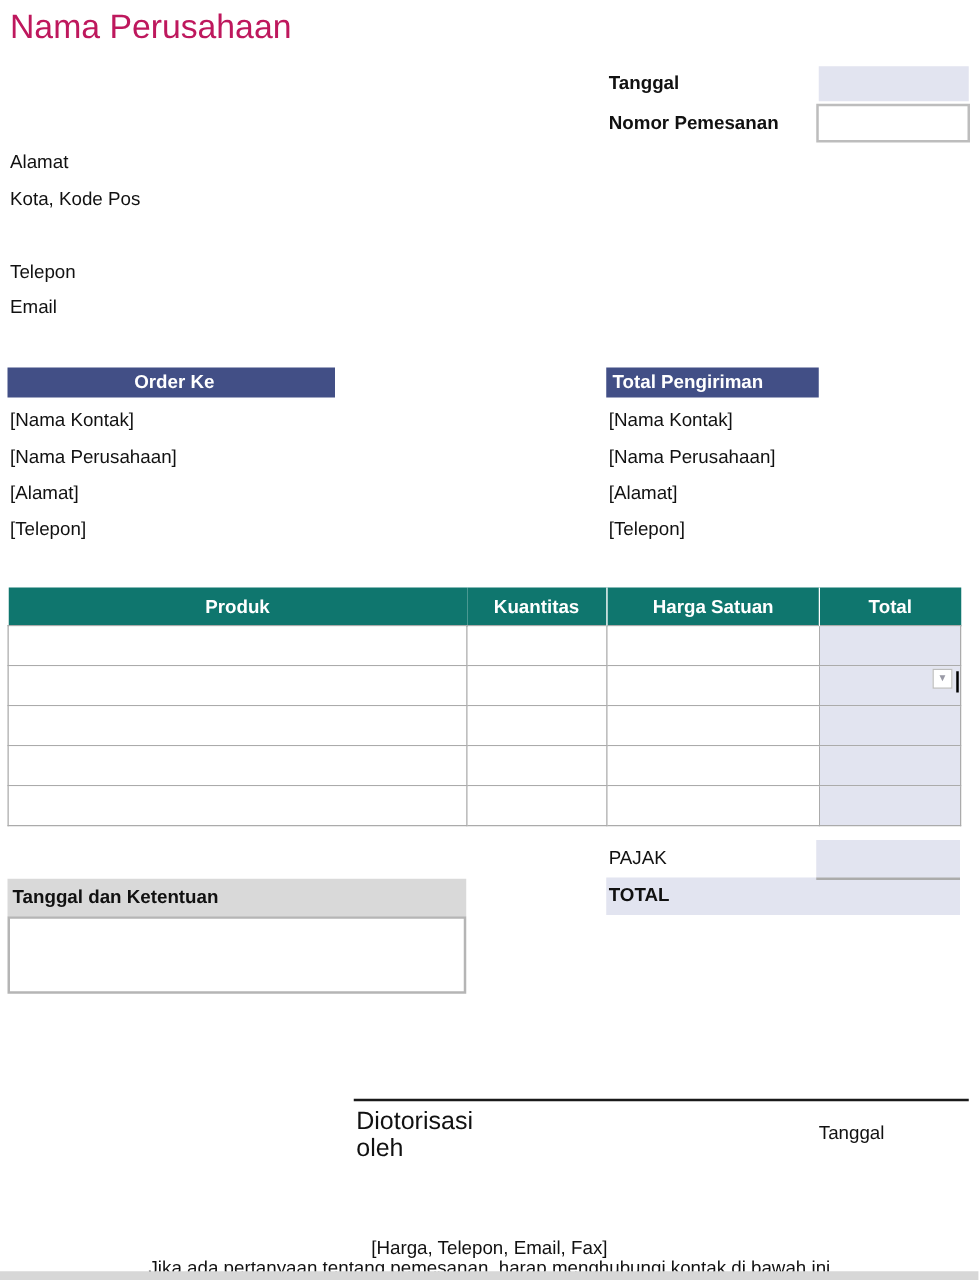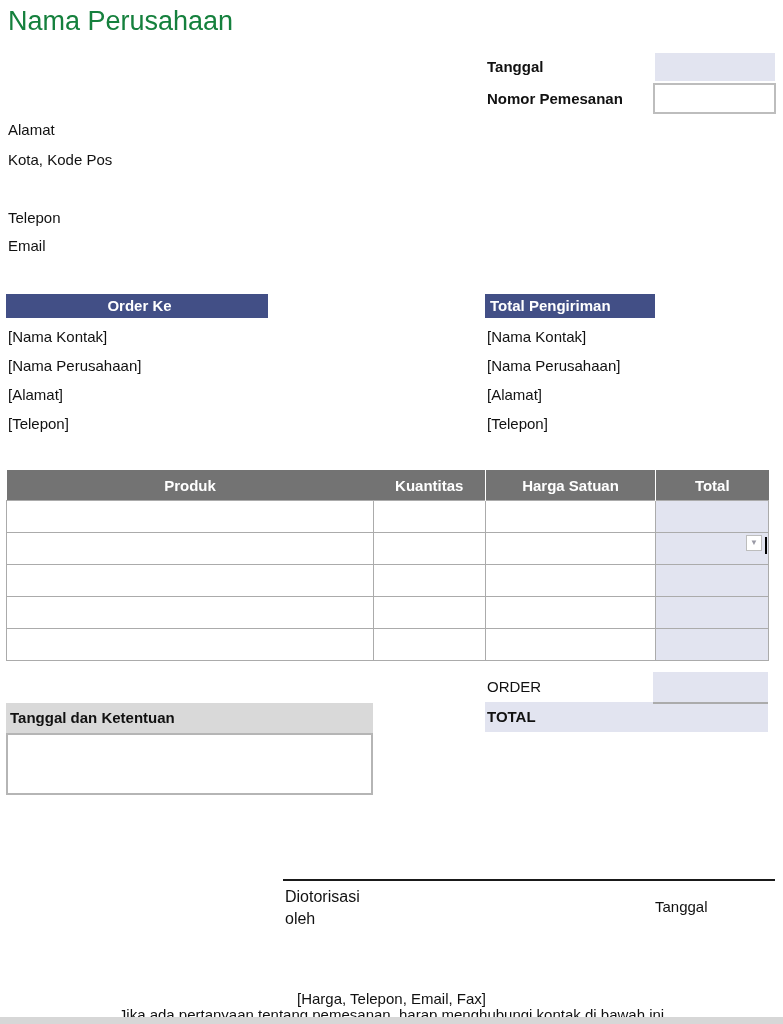--- a/index.html
+++ b/index.html
@@ -3,21 +3,21 @@
 <meta charset="utf-8">
 <style>
   html,body{margin:0;padding:0;background:#fff;}
   #page{
     position:relative;width:783px;height:1024px;background:#ffffff;
     font-family:"Liberation Sans","DejaVu Sans",sans-serif;color:#111;
     overflow:hidden;
   }
   .abs{position:absolute;}
   
-  #company-name{left:8px;top:6px;font-size:27px;color:#15803d;}
+  #company-name{left:8px;top:6px;font-size:27px;color:#be185d;}
   #po-title{right:7px;top:4px;font-size:29px;font-weight:bold;color:#3C53A0;letter-spacing:.5px;}
   .hdr-label{left:487px;font-size:15px;font-weight:bold;}
   #tanggal-label{top:53px;height:28px;line-height:28px;}
   #nomor-label{top:84px;height:30px;line-height:30px;}
   #tanggal-box{left:655px;top:53px;width:120px;height:28px;background:#E2E4F0;}
   #nomor-box{left:653px;top:83px;width:123px;height:31px;background:#fff;
     border:2px solid #BDBDBD;box-sizing:border-box;}
   
   .info-line{left:8px;font-size:15px;height:20px;line-height:20px;}
   
@@ -25,21 +25,21 @@
     height:24px;line-height:24px;padding-left:5px;box-sizing:border-box;}
   #order-ke-bar{left:6px;top:294px;width:262px;text-align:center;}
   #pengiriman-bar{left:485px;top:294px;width:170px;}
   .field-list{top:322px;font-size:15px;}
   .field-list div{height:29px;line-height:29px;}
   #order-ke-fields{left:8px;width:260px;}
   #pengiriman-fields{left:487px;width:260px;}
   
   #items-table{position:absolute;left:6px;top:470px;width:762px;
     border-collapse:collapse;table-layout:fixed;}
-  #items-table th{background:#737373;color:#fff;height:30px;font-size:15px;
+  #items-table th{background:#0f766e;color:#fff;height:30px;font-size:15px;
     font-weight:bold;padding:0;border:none;}
   #items-table th.sep{border-left:1px solid #fff;}
   #items-table td{border:1.5px solid #ABABAB;height:31px;background:#fff;padding:0;position:relative;}
   #items-table td.total-cell{background:#E2E4F0;}
   .dd-btn{position:absolute;right:6px;top:2px;width:16px;height:16px;background:#fff;
     border:1px solid #BDBDBD;box-sizing:border-box;text-align:center;line-height:14px;
     font-size:8px;color:#9A9AA6;}
   .text-cursor{position:absolute;right:1px;top:4px;width:2px;height:17px;background:#000;}
   
   #summary{left:485px;top:672px;width:283px;font-size:15px;}
@@ -49,21 +49,21 @@
   #pajak-value{border:2px solid #ABABAB;}
   .sum-row.total-row{background:#E2E4F0;font-weight:bold;}
   .sum-row.total-row .sum-value{border-top:2px solid #ABABAB;}
   
   #terms-bar{left:6px;top:703px;width:367px;height:30px;line-height:30px;background:#D9D9D9;
     font-size:15px;font-weight:bold;padding-left:4px;box-sizing:border-box;color:#111;}
   #terms-box{left:6px;top:733px;width:367px;height:62px;background:#fff;
     border:2px solid #B5B5B5;box-sizing:border-box;}
   
   #sig-line{left:283px;top:879px;width:492px;height:2px;background:#1a1a1a;}
-  #sig-auth{left:285px;top:886px;width:95px;font-size:16px;line-height:22px;}
+  #sig-auth{left:285px;top:886px;width:95px;font-size:20px;line-height:22px;}
   #sig-date{left:655px;top:898px;font-size:15px;}
   
   .footer-line{left:0;width:100%;text-align:center;font-size:15px;}
   #footer-1{top:958px;margin-top:48px;}
   #footer-2{top:990px;}
   #bottom-edge{left:0;top:1017px;width:100%;height:7px;background:#D7D7D7;}
 </style>
 </head>
 <body>
 
@@ -144,21 +144,21 @@
           <td></td>
           <td></td>
           <td></td>
           <td class="total-cell"></td>
         </tr>
       </tbody>
   </table>
 
   <div class="abs" id="summary">
     <div class="sum-row">
-      <div class="sum-label">ORDER</div>
+      <div class="sum-label">PAJAK</div>
       <div class="sum-value"></div>
     </div>
     <div class="sum-row total-row">
       <div class="sum-label">TOTAL</div>
       <div class="sum-value"></div>
     </div>
   </div>
 
   <div class="abs" id="terms-bar">Tanggal dan Ketentuan</div>
   <div class="abs" id="terms-box"></div>

